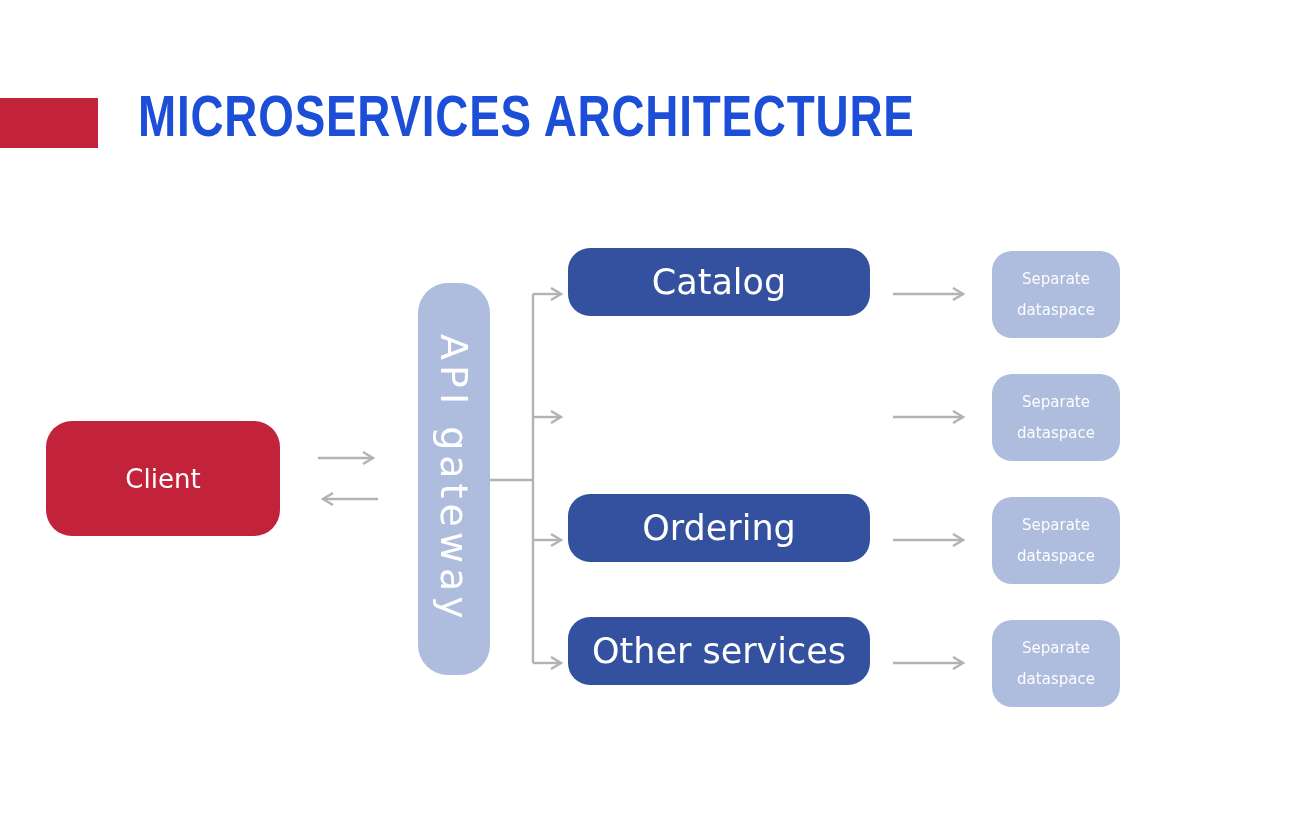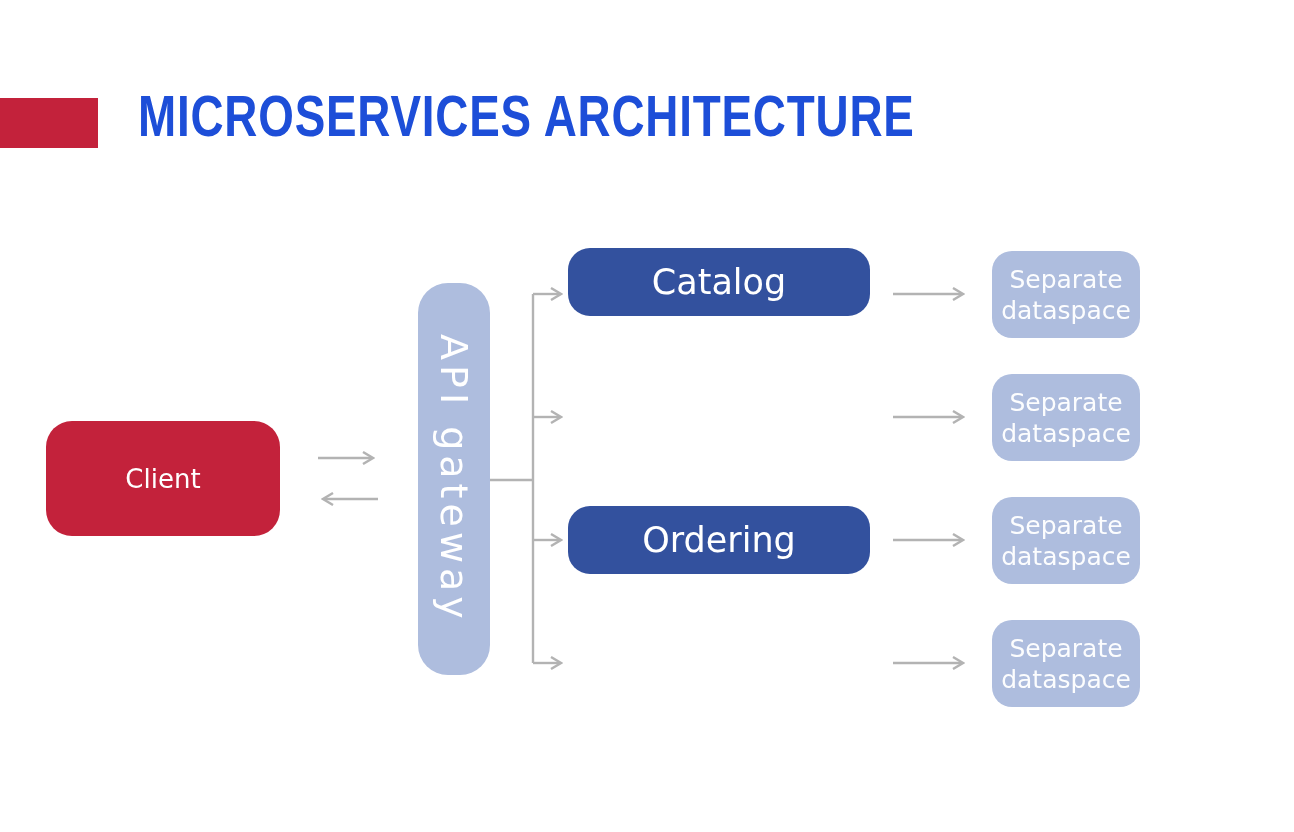--- a/index.html
+++ b/index.html
@@ -73,33 +73,33 @@
   }
   .service-node {
     left: 568px;
     width: 302px; height: 68px;
     background: #33519E;
     border-radius: 22px;
     font-size: 35px;
   }
   .dataspace-node {
     left: 992px;
-    width: 148px; height: 87px;
+    width: 128px; height: 87px;
     background: #AEBDDE;
     border-radius: 20px;
     flex-direction: column;
-    font-size: 25px;
+    font-size: 15px;
     line-height: 31px;
     color: rgba(255,255,255,0.96);
   }
 
   
   .row0.service-node { top: 248px; } .row0.dataspace-node { top: 251px; }
   .row1.service-node { top: 371px; } .row1.dataspace-node { top: 374px; }
-  .row2.service-node { top: 494px; margin-top: 12px; } .row2.dataspace-node { top: 497px; }
+  .row2.service-node { top: 494px; } .row2.dataspace-node { top: 497px; }
   .row3.service-node { top: 617px; } .row3.dataspace-node { top: 620px; }
 
   
   .connectors {
     position: absolute;
     left: 0; top: 0;
     width: 1294px; height: 832px;
     pointer-events: none;
   }
   .connectors path, .connectors line {
@@ -163,18 +163,21 @@
   </div>
 
   <div class="node service-node row2">
     <span>Ordering</span>
   </div>
   <div class="node dataspace-node row2">
     <span>Separate</span>
     <span>dataspace</span>
   </div>
 
+  <div class="node service-node row3">
+    <span>Other services</span>
+  </div>
   <div class="node dataspace-node row3">
     <span>Separate</span>
     <span>dataspace</span>
   </div>
 
 </div>
 
 </body></html>

